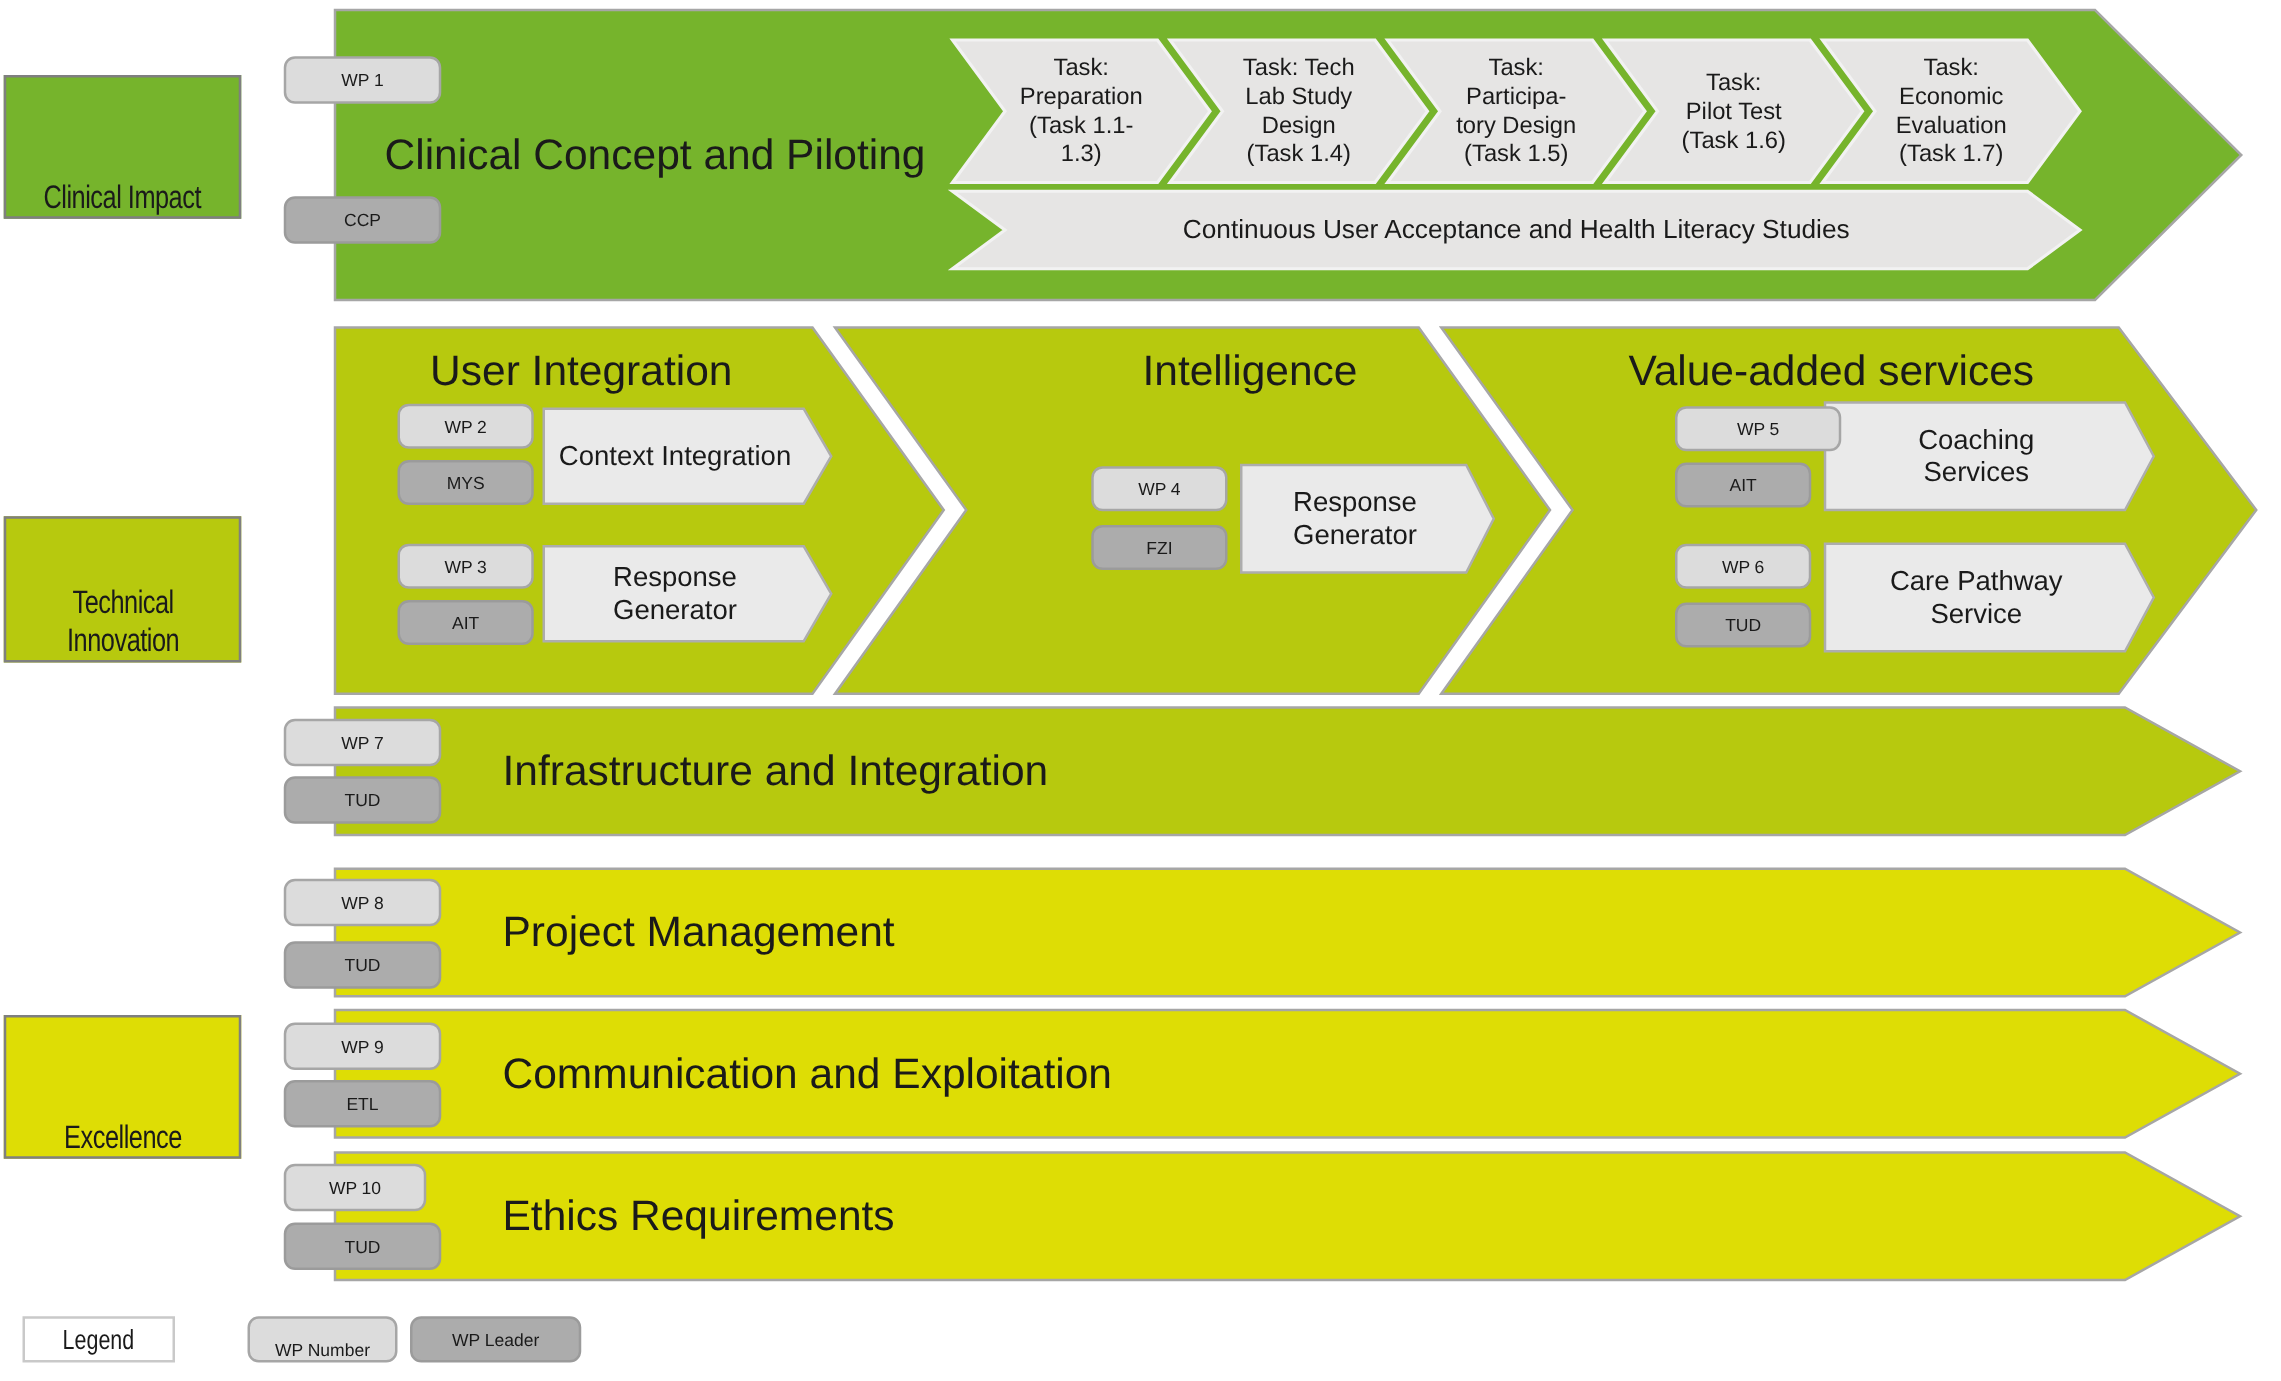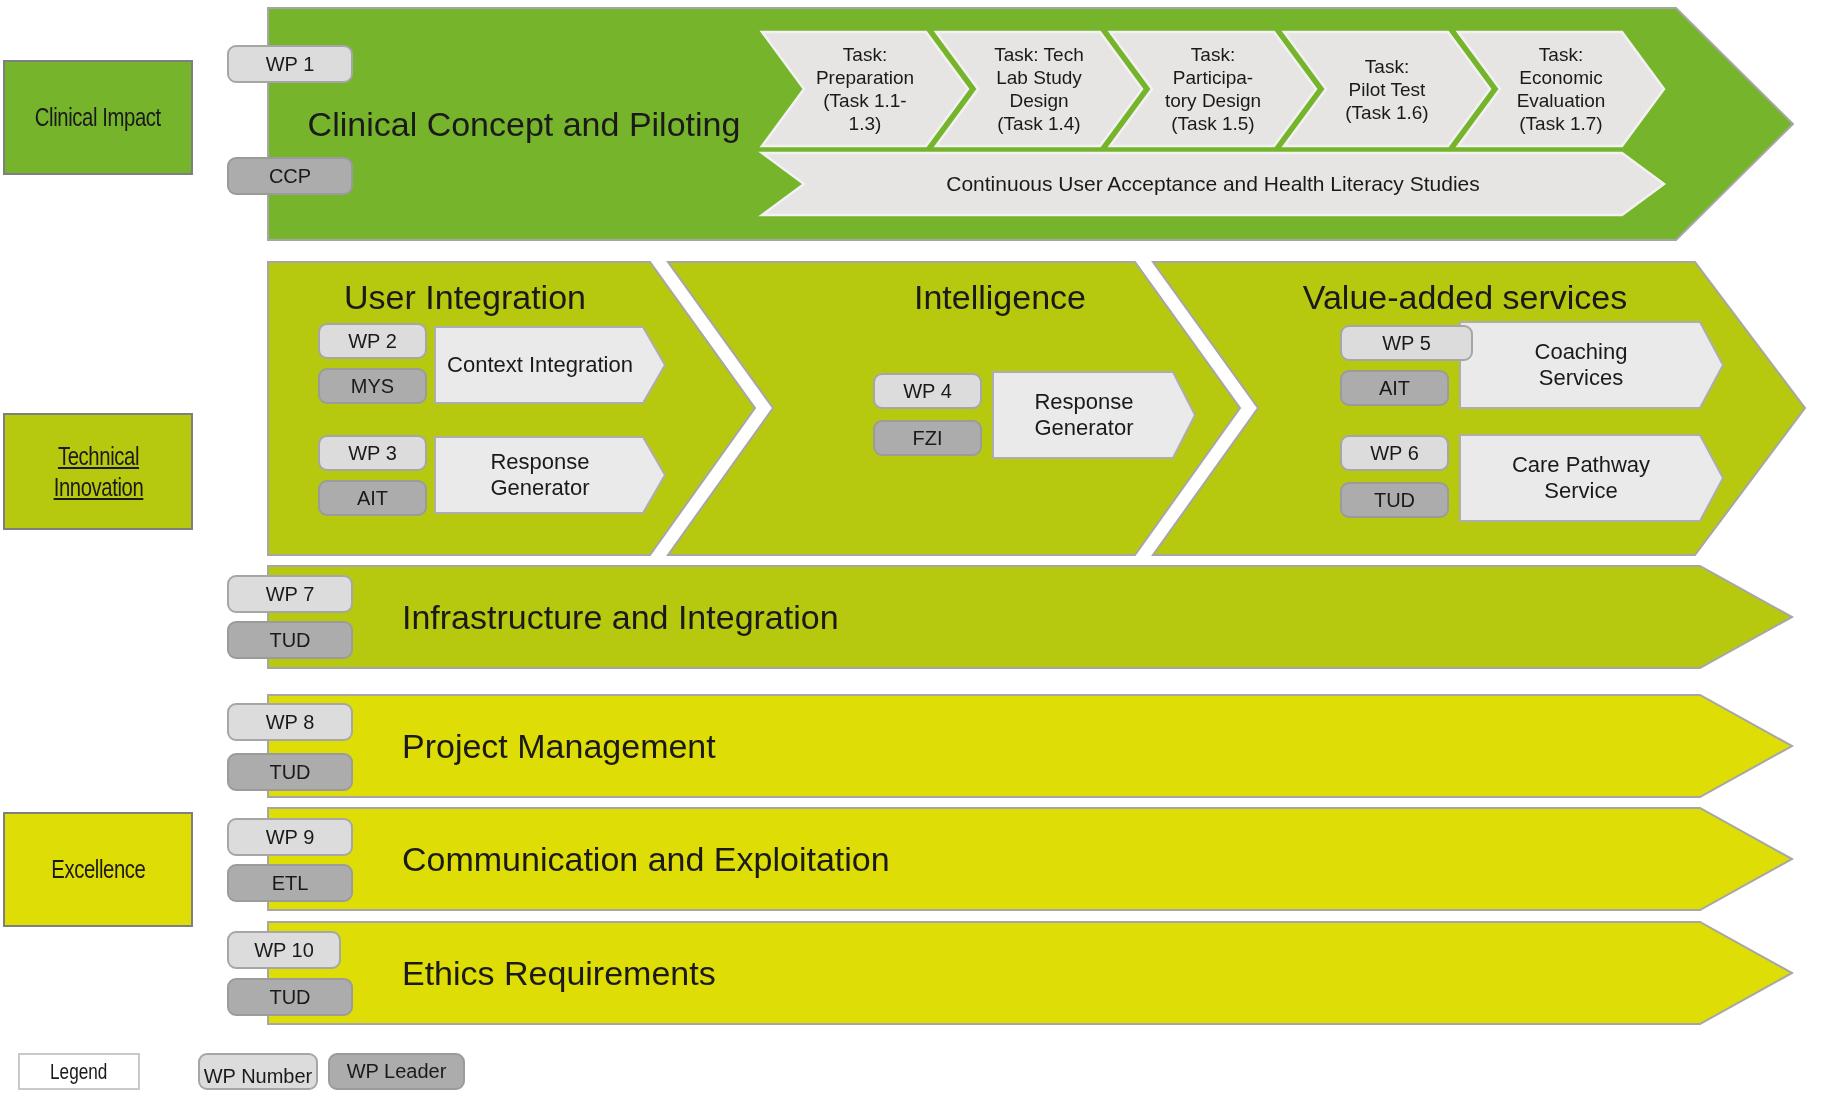--- a/index.html
+++ b/index.html
@@ -15,29 +15,29 @@
   #stage{
     position:relative;width:1825px;height:1105px;overflow:hidden;
     background:var(--background);color:var(--text);
     font-family:"Liberation Sans","DejaVu Sans",sans-serif;
   }
   #shapes{position:absolute;left:0;top:0;}
   .abs{position:absolute;box-sizing:border-box;}
   .flexc{display:flex;align-items:center;justify-content:center;text-align:center;}
   .flexl{display:flex;align-items:center;justify-content:flex-start;text-align:left;}
   .pre{white-space:pre-line;}
-  .side-box{border:2px solid var(--sidebox-border);}
+  .side-box{border:2px solid var(--sidebox-border);align-items:flex-end;}
   .side-box .squeeze{font-size:26px;letter-spacing:-0.5px;}
   .squeeze{display:inline-block;transform:scaleX(0.78);transform-origin:center;}
   .bg-green{background:var(--green);}
-  .bg-yg{background:var(--yellow-green);text-decoration:underline;}
+  .bg-yg{background:var(--yellow-green);}
   .bg-yellow{background:var(--yellow);}
   .badge{
     background:var(--badge-light);border:2px solid var(--badge-light-border);
-    border-radius:9px;font-size:20px;
+    border-radius:9px;font-size:14px;
     display:flex;align-items:center;justify-content:center;text-align:center;
   }
   .badge.dark{background:var(--badge-dark);border-color:var(--badge-dark-border);}
   .legend-box{background:var(--background);border:2px solid var(--legend-border);font-size:22px;}
   .title-lg{font-size:34px;}
   .task-txt{font-size:19px;line-height:23px;}
   .banner-txt{font-size:21px;}
   .sub-txt{font-size:22px;line-height:26px;}
   
   .shape-green{fill:var(--green);stroke:var(--shape-border);stroke-width:2;}

